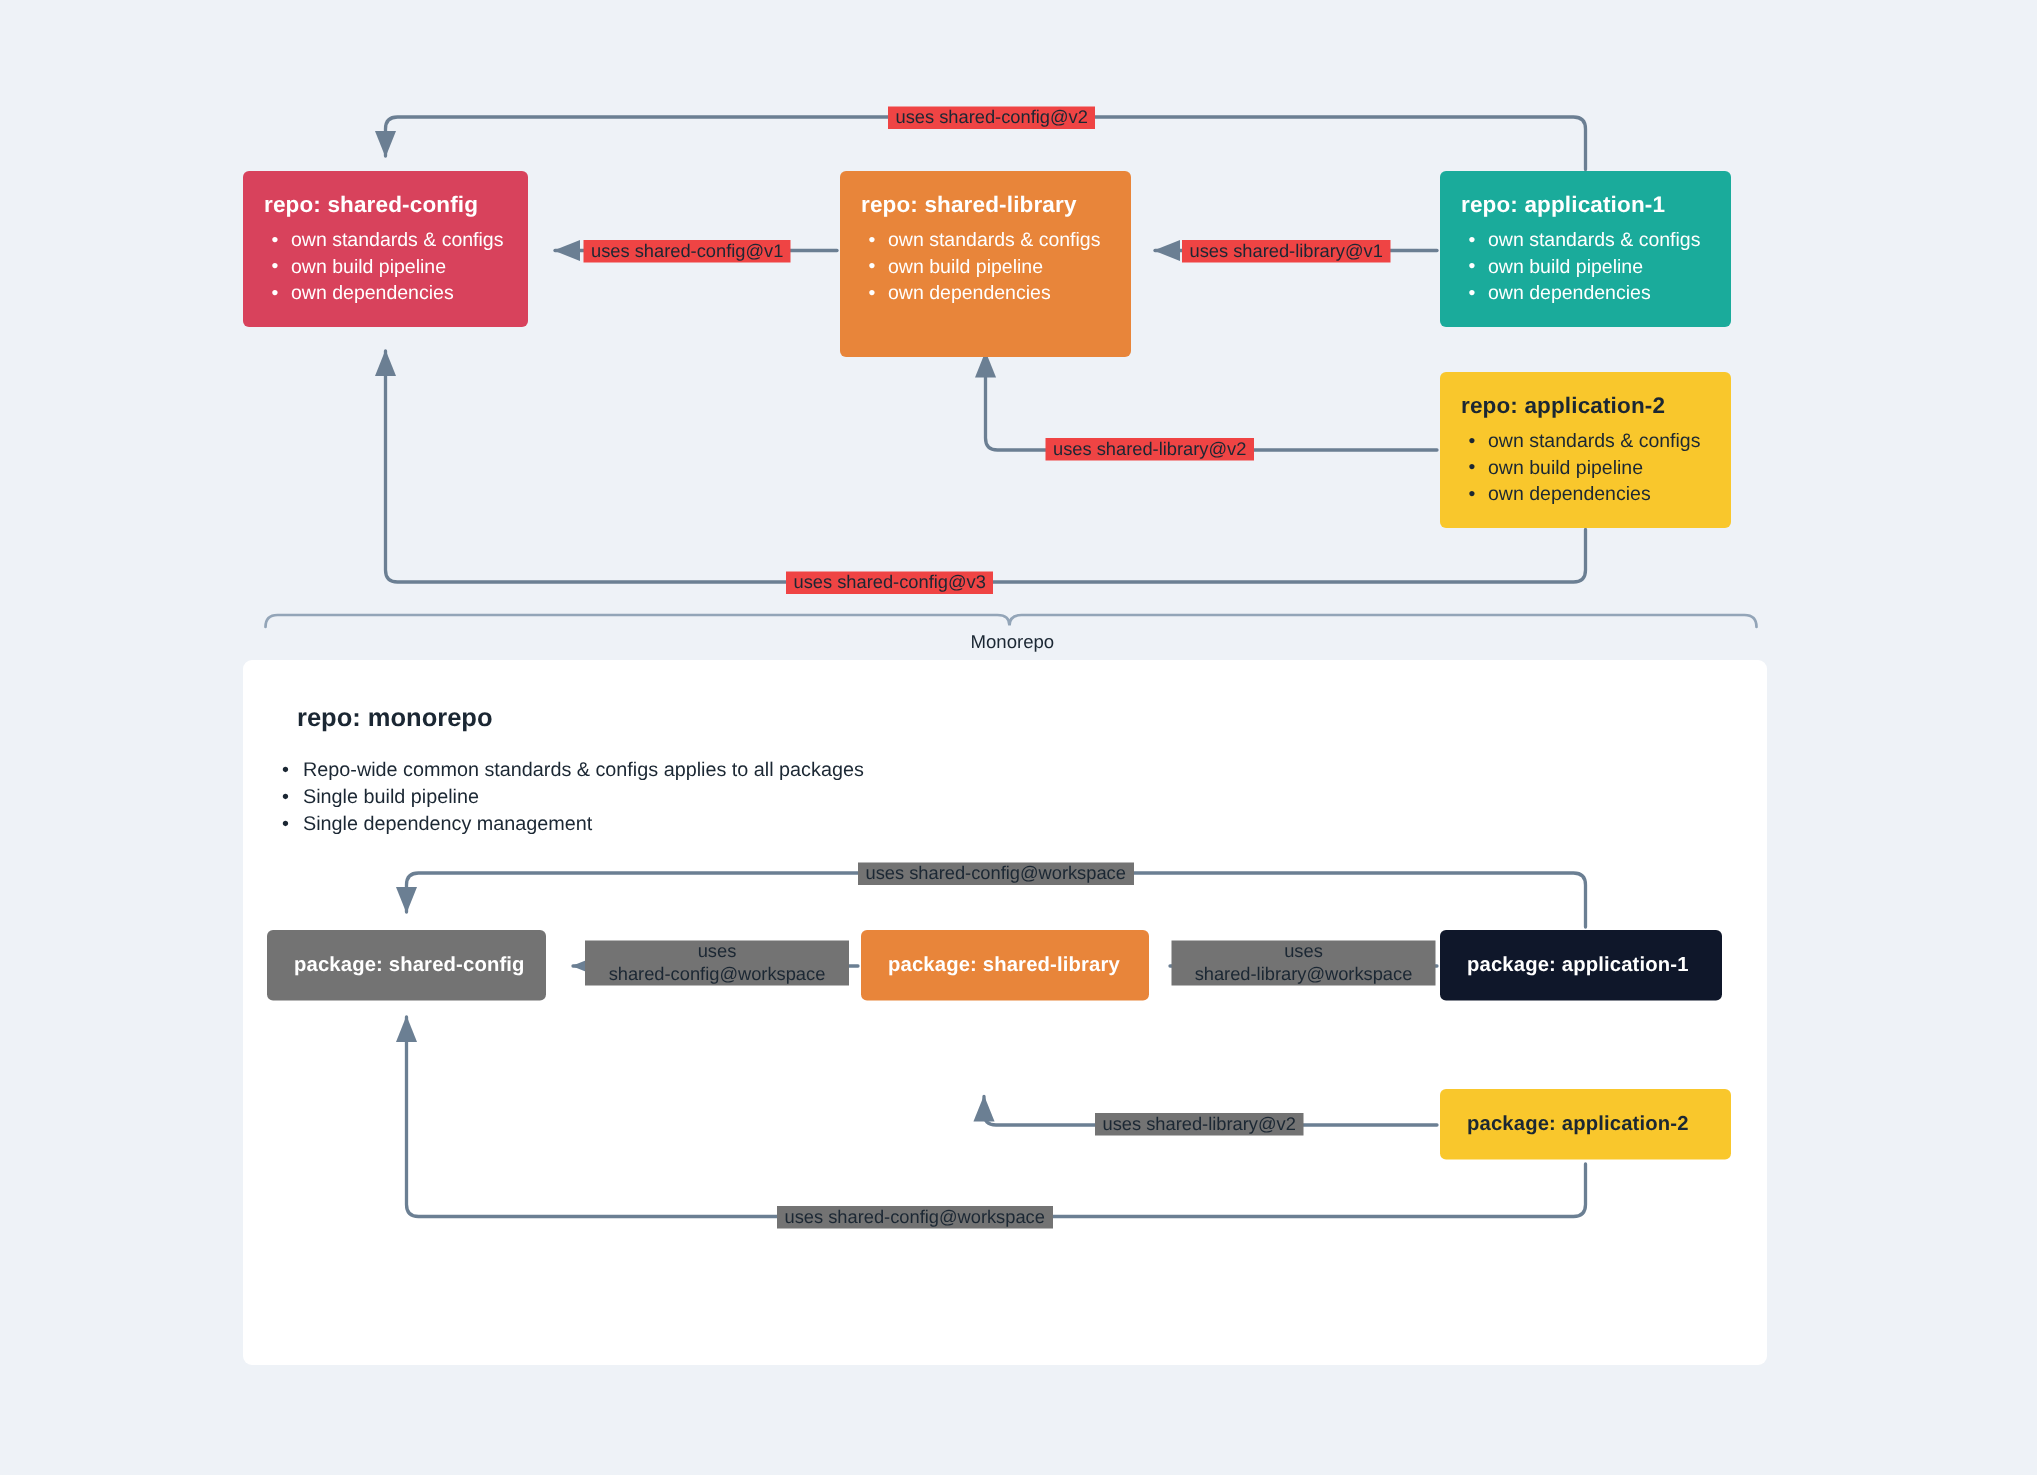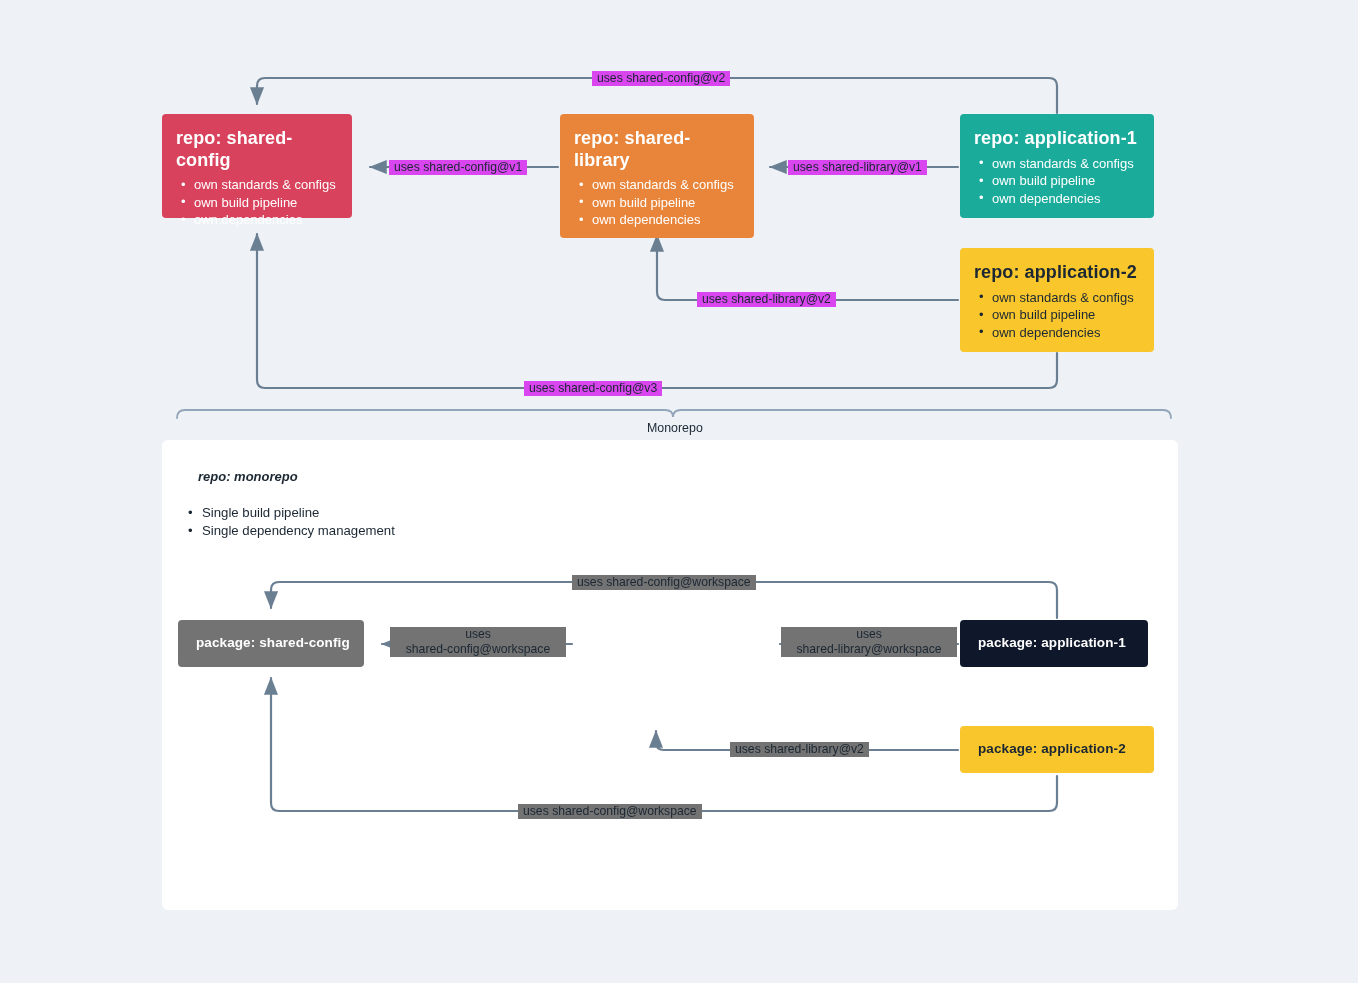--- a/index.html
+++ b/index.html
@@ -34,21 +34,21 @@
   }
   .node {
     position: absolute;
     border-radius: 4px;
     box-sizing: border-box;
     padding: 14px 16px 12px 14px;
   }
   .node.light { color: #ffffff; }
   .node.dark  { color: #1b2733; }
   .node .title {
-    font-size: 18px;
+    font-size: 15px;
     font-weight: bold;
     letter-spacing: 0.1px;
     line-height: 1.2;
   }
   .node ul {
     margin: 5px 0 0 0;
     padding: 0 0 0 18px;
     list-style: none;
   }
   .node ul li {
@@ -66,42 +66,41 @@
     display: flex;
     align-items: center;
     padding: 0 0 0 18px;
   }
   .node.pill .title { font-size: 13.5px; }
 
   .wirelabel {
     position: absolute;
     font-size: 12.2px;
     color: #1b2733;
-    background: #d946ef;
+    background: #ef4444;
     white-space: nowrap;
     line-height: 15px;
     text-align: center;
     padding: 0 5px;
   }
   .wirelabel.onwhite { background: #737373; }
   .wirelabel.two { white-space: normal; }
 
   .brace-label {
     position: absolute;
     font-size: 12.4px;
     color: #1b2733;
     white-space: nowrap;
   }
 
   .mono-head {
     position: absolute;
-    font-size: 13px;
+    font-size: 17px;
     font-weight: bold;
     color: #1b2733;
-    font-style: italic;
   }
   .mono-list {
     position: absolute;
     margin: 0;
     padding: 0;
     list-style: none;
   }
   .mono-list li {
     font-size: 13.2px;
     line-height: 17.5px;
@@ -196,28 +195,32 @@
   <div class="wirelabel" style="left:788px; top:160px;">uses shared-library@v1</div>
   <div class="wirelabel" style="left:592px; top:71px;">uses shared-config@v2</div>
   <div class="wirelabel" style="left:697px; top:292px;">uses shared-library@v2</div>
   <div class="wirelabel" style="left:524px; top:381px;">uses shared-config@v3</div>
 
   <div class="brace-label" style="left:647px; top:421px;">Monorepo</div>
 
   <div class="mono-head" style="left:198px; top:469px;">repo: monorepo</div>
 
   <ul class="mono-list" style="left:186px; top:504px; width:700px;">
+    <li>Repo-wide common standards &amp; configs applies to all packages</li>
     <li>Single build pipeline</li>
     <li>Single dependency management</li>
   </ul>
 
   <div class="node pill light" style="left:178px; top:620px; width:186px; height:47px; background:#737373;">
     <div class="title">package: shared-config</div>
   </div>
 
+  <div class="node pill light" style="left:574px; top:620px; width:192px; height:47px; background:#e8853a;">
+    <div class="title">package: shared-library</div>
+  </div>
 
   <div class="node pill light" style="left:960px; top:620px; width:188px; height:47px; background:#0f172a;">
     <div class="title">package: application-1</div>
   </div>
 
   <div class="node pill dark" style="left:960px; top:726px; width:194px; height:47px; background:#f9c72c;">
     <div class="title">package: application-2</div>
   </div>
 
   <div class="wirelabel onwhite two" style="left:390px; top:627px; width:166px;">

